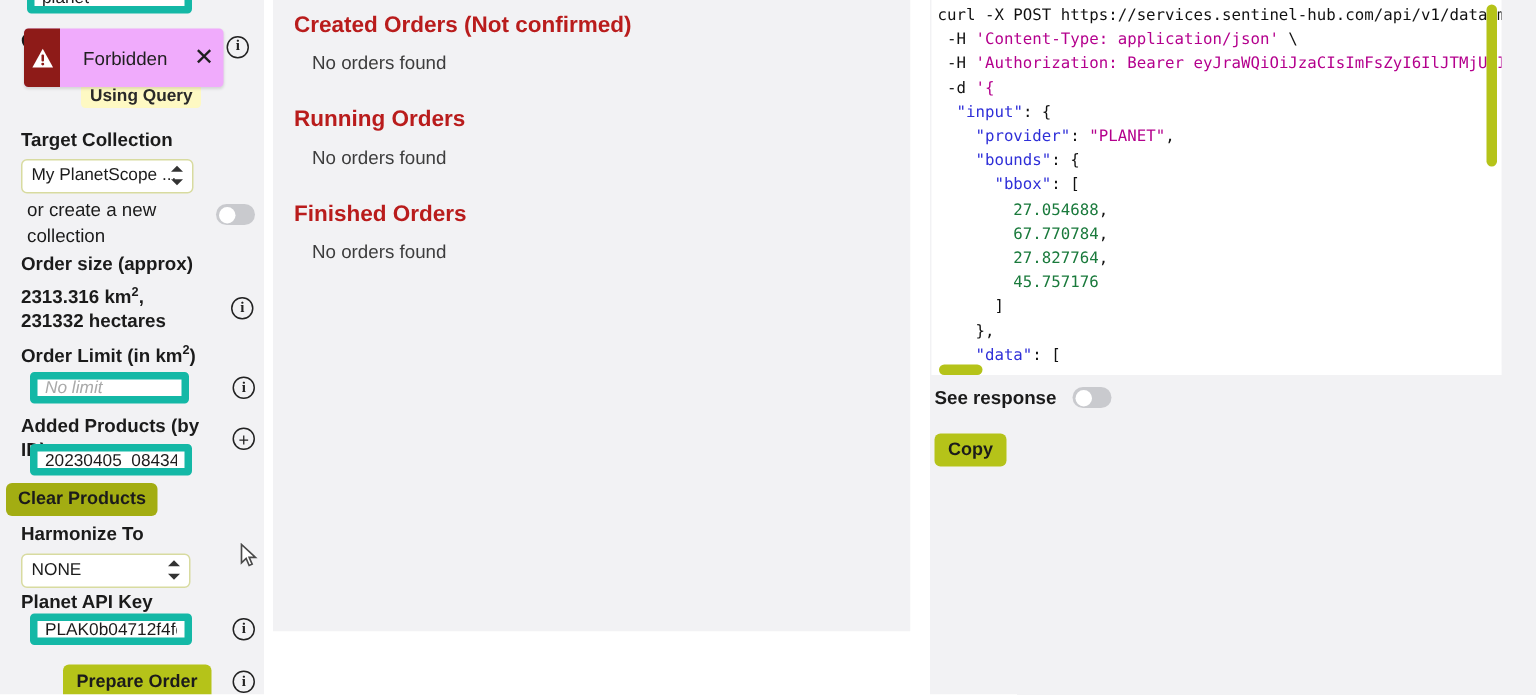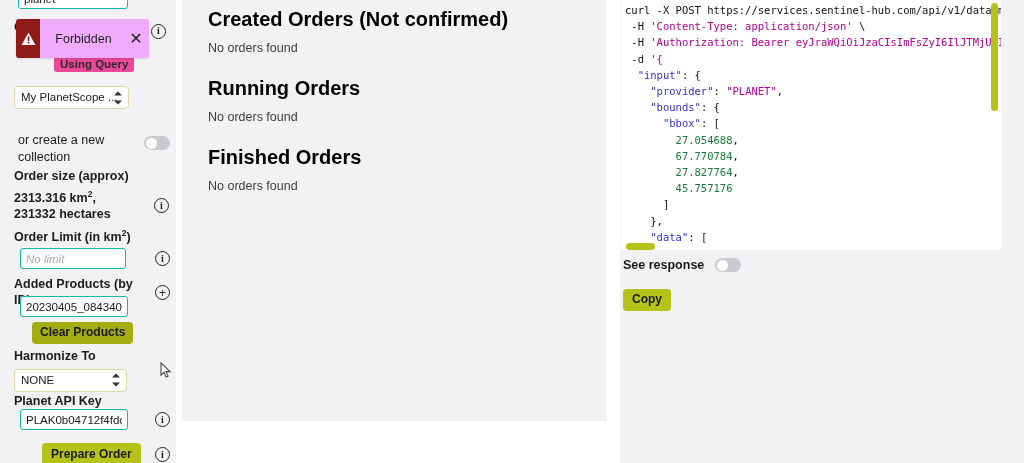--- a/index.html
+++ b/index.html
@@ -28,21 +28,21 @@
     font-size: 12.5px;
     font-weight: bold;
     color: #1b1b1b;
     margin: 0 0 4px 0;
     line-height: 1.25;
   }
   .text-input {
     box-sizing: border-box;
     width: 106px;
     height: 21px;
-    border: 1px solid #14b8a6;
+    border: 5px solid #14b8a6;
     border-radius: 3px;
     background: #fff;
     font-size: 11.5px;
     color: #1b1b1b;
     padding: 0 5px;
     line-height: 19px;
     outline: none;
     font-family: "Liberation Sans", sans-serif;
   }
   .text-input::placeholder { color: #a9a9a9; font-style: italic; }
@@ -129,21 +129,21 @@
     border-radius: 4px;
     padding: 4px 8px;
     cursor: pointer;
     font-family: "Liberation Sans", sans-serif;
     line-height: 1.15;
   }
   .btn-olive.dark { background: #a3ad12; }
 
   .chip-usingquery {
     display: inline-block;
-    background: #ec4899;
+    background: #fef9c3;
     color: #2a2a2a;
     font-size: 11.5px;
     font-weight: bold;
     border-radius: 3px;
     padding: 2px 6px;
   }
 
   
   .alert-forbidden {
     position: absolute;
@@ -193,24 +193,24 @@
   .middle {
     position: absolute;
     left: 182px; top: 0;
     width: 425px; height: 421px;
     background: #f2f2f4;
     box-sizing: border-box;
     padding: 5px 14px 0 14px;
     overflow: hidden;
   }
   .orders-h {
-    font-size: 20px;
-    font-weight: bold;
-    color: #000000;
-    margin: 0 0 10px 12px;
+    font-size: 15px;
+    font-weight: bold;
+    color: #b91c1c;
+    margin: 0 0 10px 0;
   }
   .orders-none {
     font-size: 12.5px;
     color: #3d3d3d;
     margin: 0 0 22px 12px;
   }
 
   
   .rightpanel {
     position: absolute;
@@ -320,20 +320,21 @@
       </div>
       <div class="alert-text">Forbidden</div>
       <div class="alert-close">✕</div>
     </div>
 
     <div style="position:absolute;left:54px;top:54px;">
       <span class="chip-usingquery">Using Query</span>
     </div>
 
     <div style="position:absolute;left:14px;top:86px;width:150px;">
+      <div class="field-label">Target Collection</div>
       <div class="select-box">
         <span>My PlanetScope ...</span>
         <span class="spin">
             <i class="up"></i>
             <i class="dn"></i>
           </span>
       </div>
     </div>
 
     <div style="position:absolute;left:14px;top:169px;width:152px;">
@@ -364,21 +365,21 @@
       <span class="info-icon">i</span>
     </div>
 
     <div class="row" style="position:absolute;left:14px;top:277px;width:156px;justify-content:space-between;">
       <div class="field-label" style="margin:0;">Added Products (by ID)</div>
       <span class="plus-icon">+</span>
     </div>
     <div style="position:absolute;left:20px;top:296px;">
       <input class="text-input" style="width: 108px;" value="20230405_084340_">
     </div>
-    <div style="position:absolute;left:32px;top:322px;">
+    <div style="position:absolute;left:4px;top:322px;">
       <button class="btn-olive dark">Clear Products</button>
     </div>
 
     <div style="position:absolute;left:14px;top:394px;width:152px;">
       <div class="field-label">Planet API Key</div>
     </div>
 
     <div style="position:absolute;left:14px;top:349px;width:152px;">
       <div class="field-label">Harmonize To</div>
       <div class="select-box" style="width:113px;">

